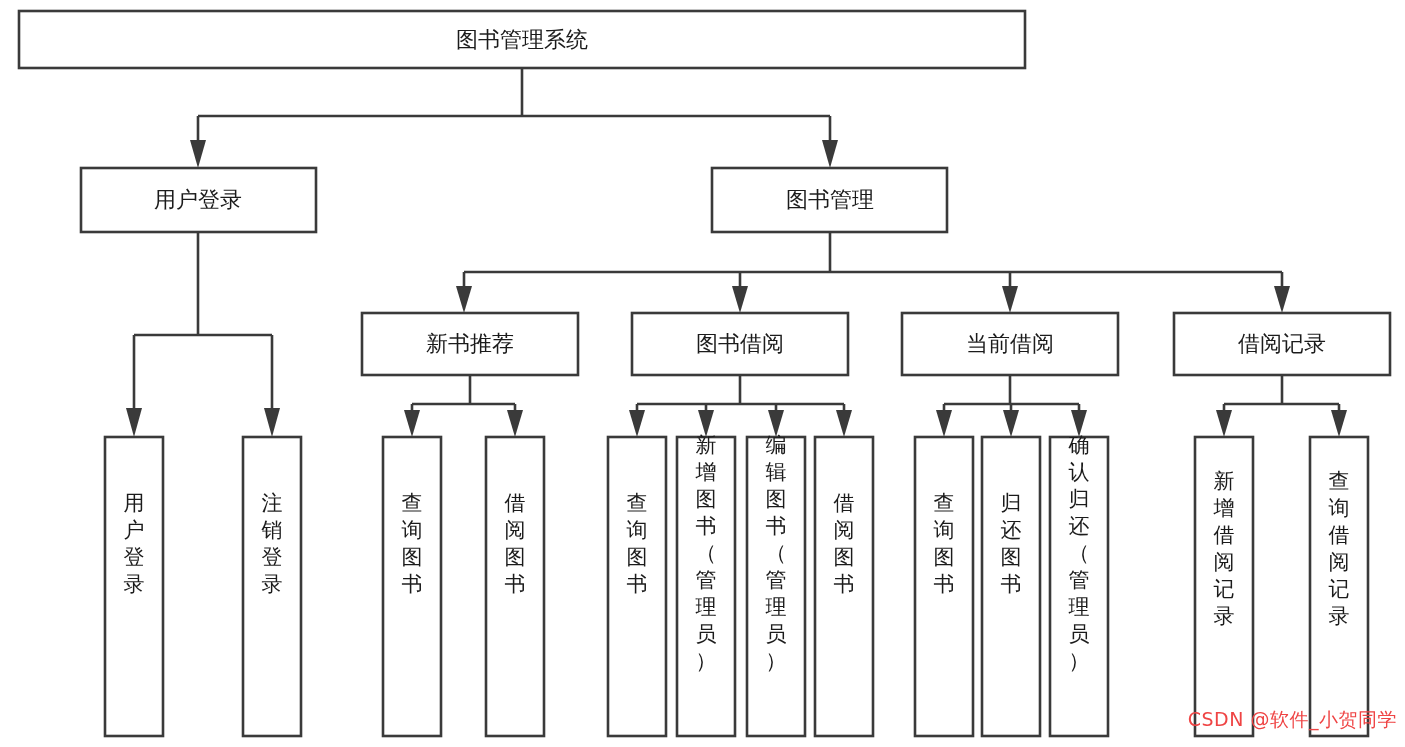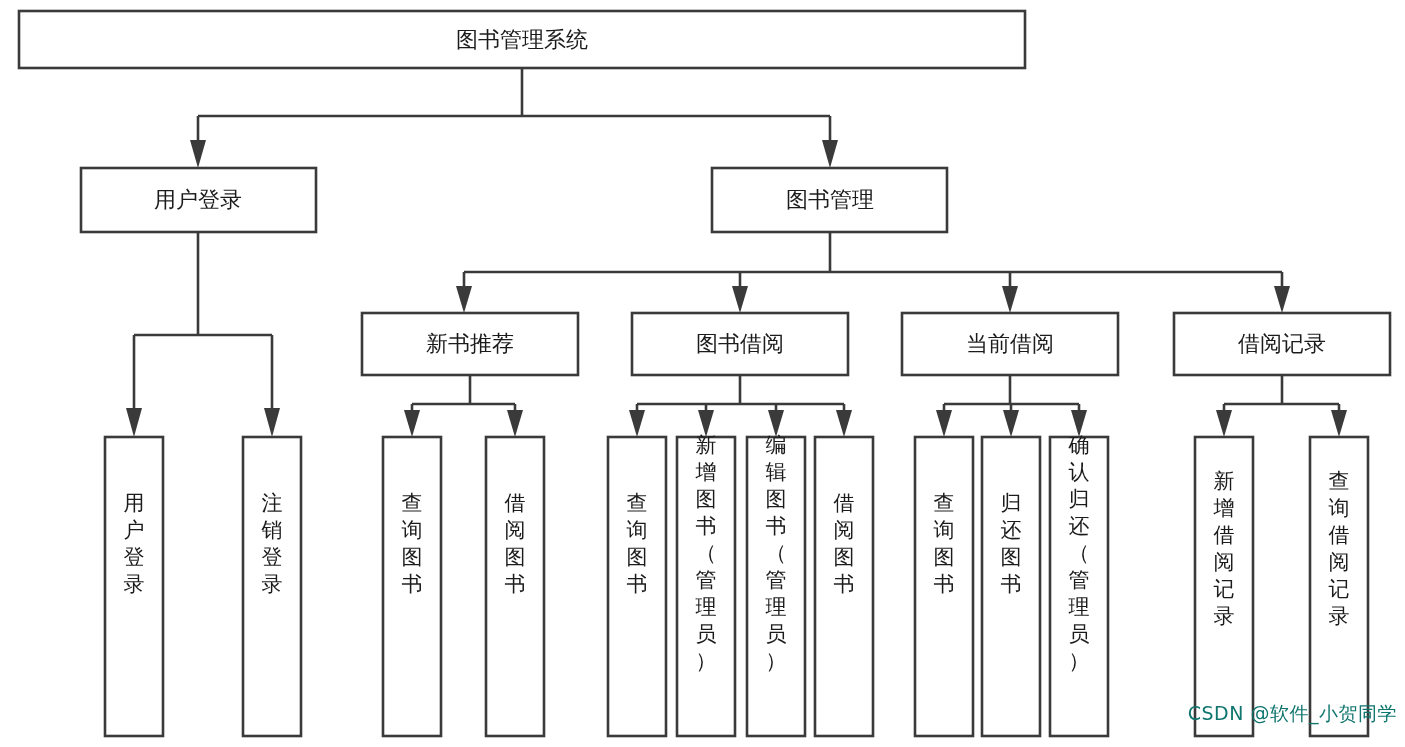--- a/index.html
+++ b/index.html
@@ -45,24 +45,24 @@
   }
   .node-label-v {
     font-family: "DejaVu Sans", "Liberation Sans", sans-serif;
     font-size: 21px;
     fill: #1b1b1b;
     text-anchor: middle;
   }
   .watermark {
     position: absolute;
     right: 8px;
-    bottom: 20px;
+    bottom: 14px;
     font-family: "DejaVu Sans", "Liberation Sans", sans-serif;
     font-size: 19px;
-    color: #0f766e;
+    color: #ef4444;
     letter-spacing: 0.5px;
     white-space: nowrap;
     pointer-events: none;
   }
 </style>
 </head>
 <body>
 
 <svg id="diagram" viewBox="0 0 1405 747" xmlns="http://www.w3.org/2000/svg">
 

